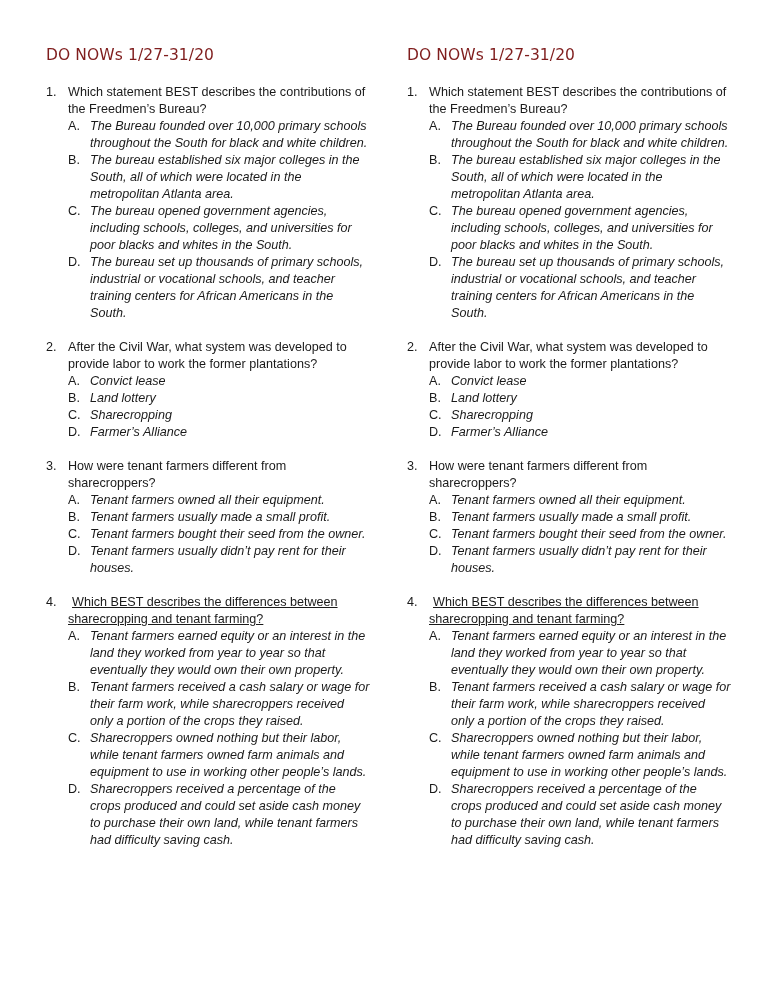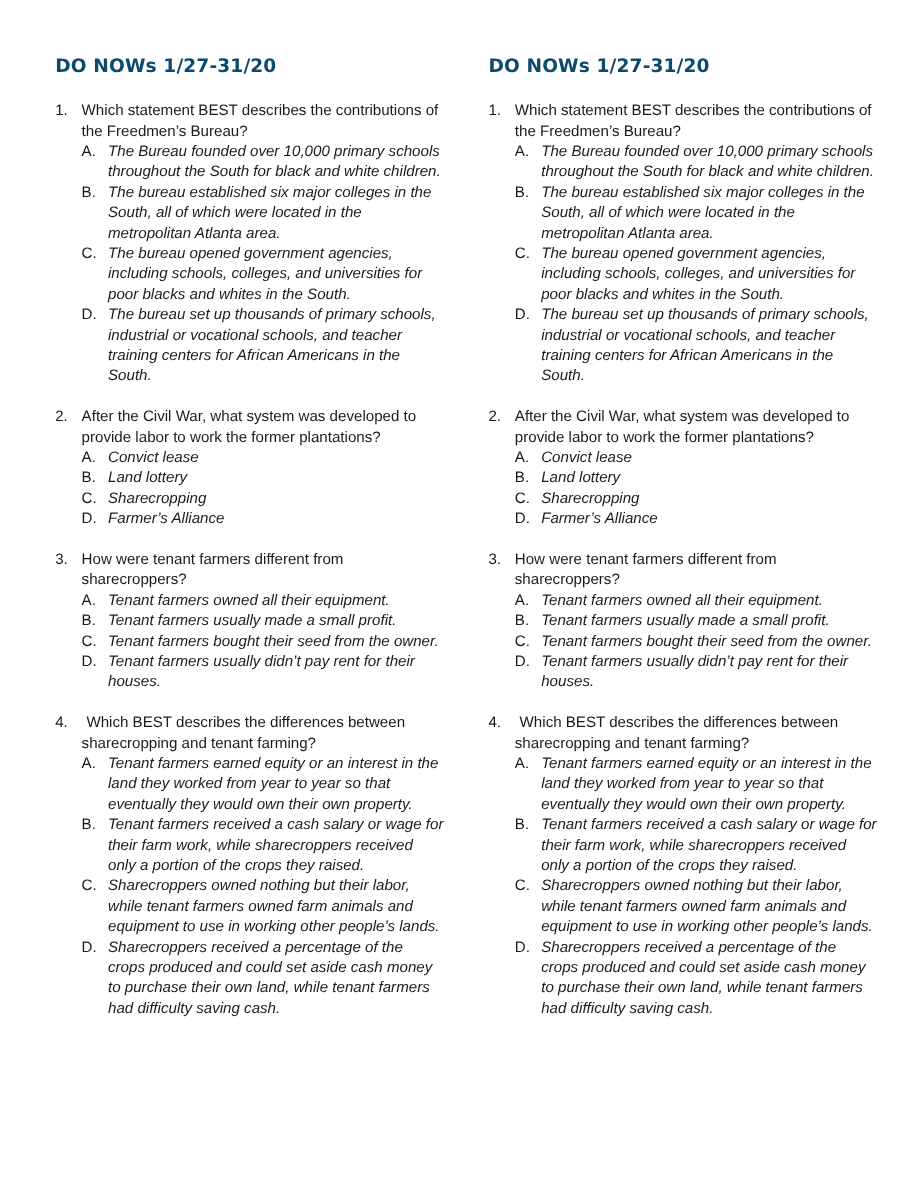--- a/index.html
+++ b/index.html
@@ -2,32 +2,32 @@
 <html><head>
 <meta charset="utf-8">
 <style>
   html, body { margin: 0; padding: 0; background: #ffffff; }
   body { width: 768px; height: 994px; position: relative; overflow: hidden;
          font-family: "Liberation Sans", "DejaVu Sans", sans-serif; color: #1a1a1a; }
   .col { position: absolute; top: 0; width: 340px; }
   .col.left { left: 30px; }
   .col.right { left: 391px; }
   .title { position: absolute; top: 46px; left: 16px; font-family: "DejaVu Sans", sans-serif;
-           font-weight: bold; font-size: 15.5px; letter-spacing: 0.1px; color: #0c4a6e; white-space: nowrap; }
+           font-weight: normal; font-size: 15.5px; letter-spacing: 0.1px; color: #7f1d1d; white-space: nowrap; }
   .questions { position: absolute; top: 84px; left: 0; width: 340px; }
   .q { position: relative; font-size: 12.6px; line-height: 17px; }
   .q + .q { margin-top: 17px; }
   .qrow { position: relative; padding-left: 38px; }
   .qnum { position: absolute; left: 16px; top: 0; }
   .qtext { display: block; }
   .opts { margin: 0; padding: 0; list-style: none; }
   .opt { position: relative; padding-left: 60px; }
   .olet { position: absolute; left: 38px; top: 0; }
   .otext { display: block; font-style: italic; }
-  .q4 .qtext { text-indent: 4px; }
+  .q4 .qtext { text-indent: 4px; text-decoration: underline; }
 </style>
 </head>
 <body>
 
 <div class="page">
 
   <div class="col left">
     <div class="title">DO NOWs 1/27-31/20</div>
     <div class="questions">
 

